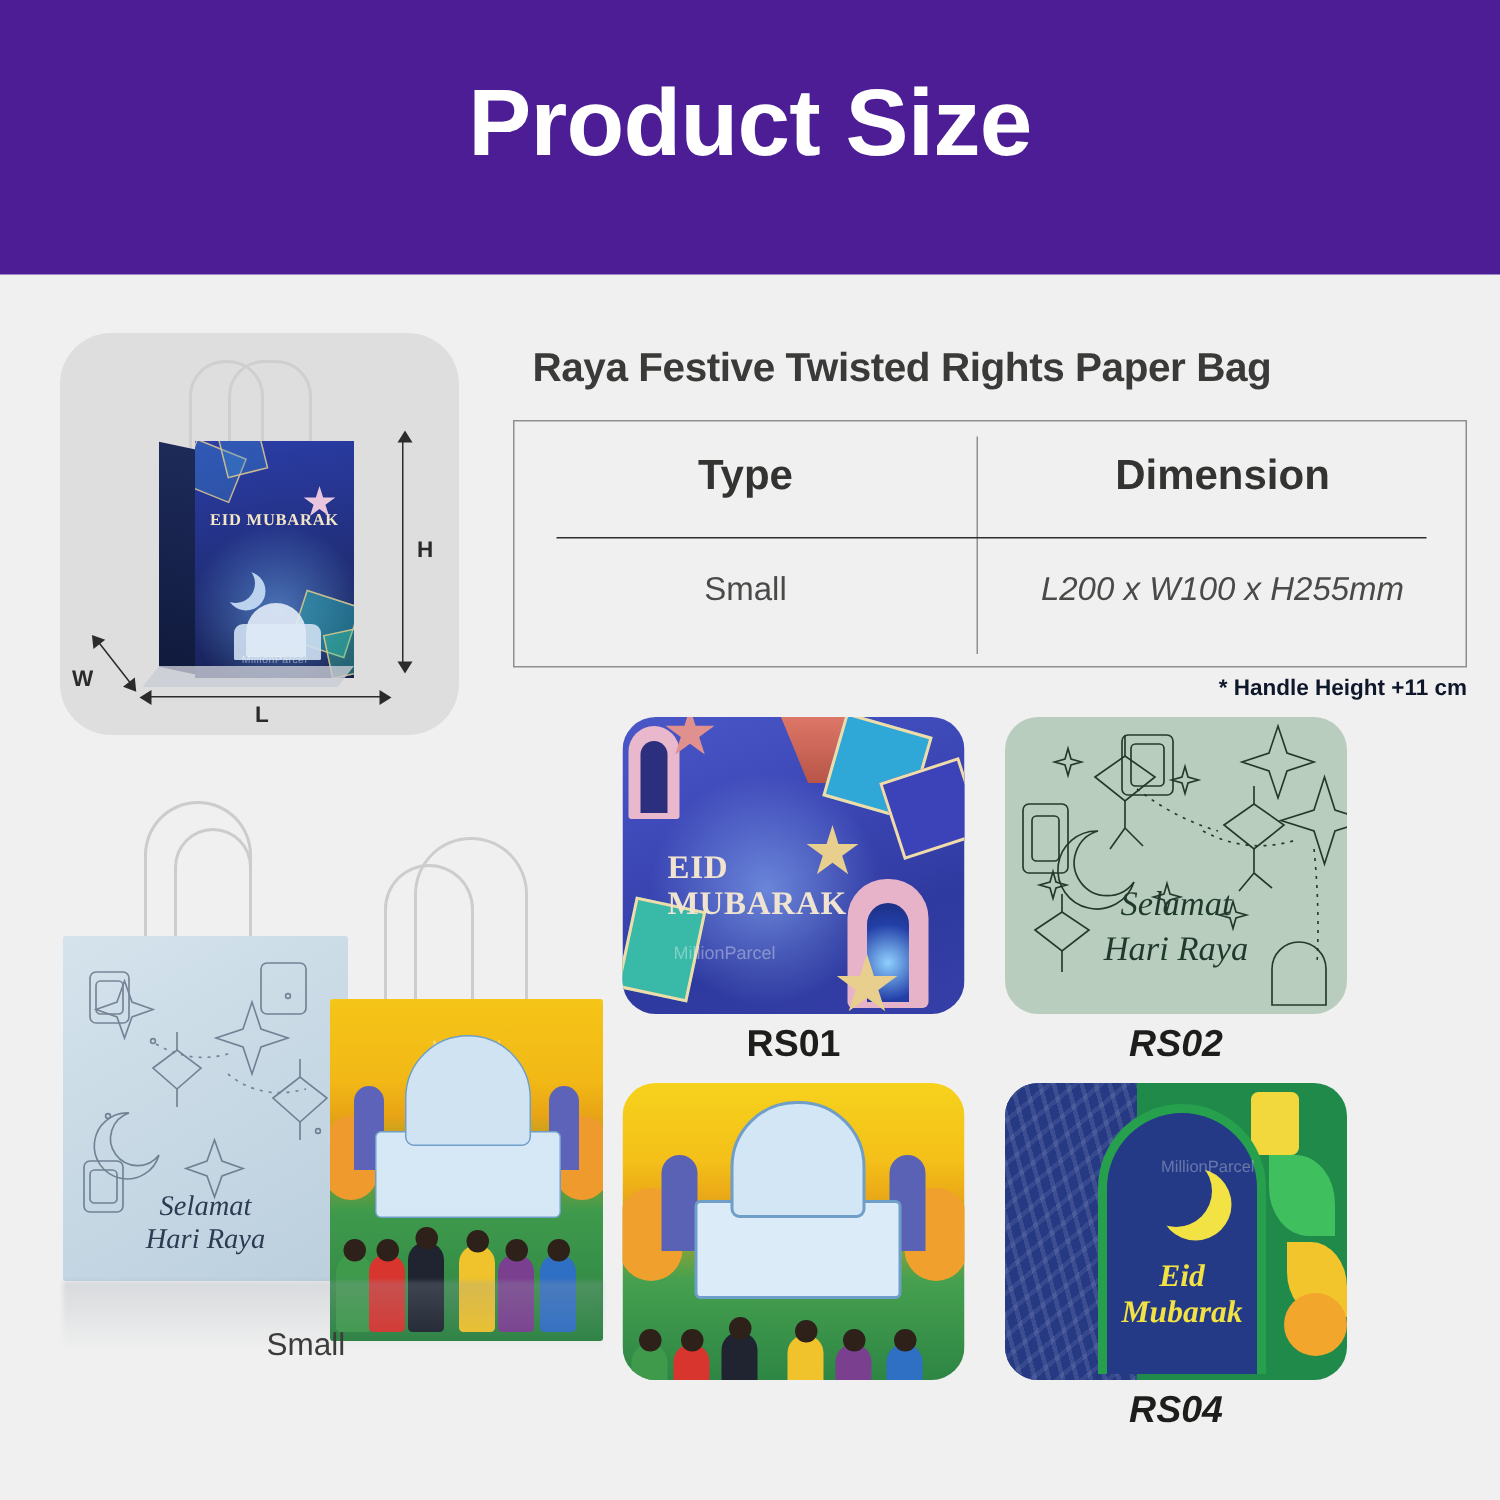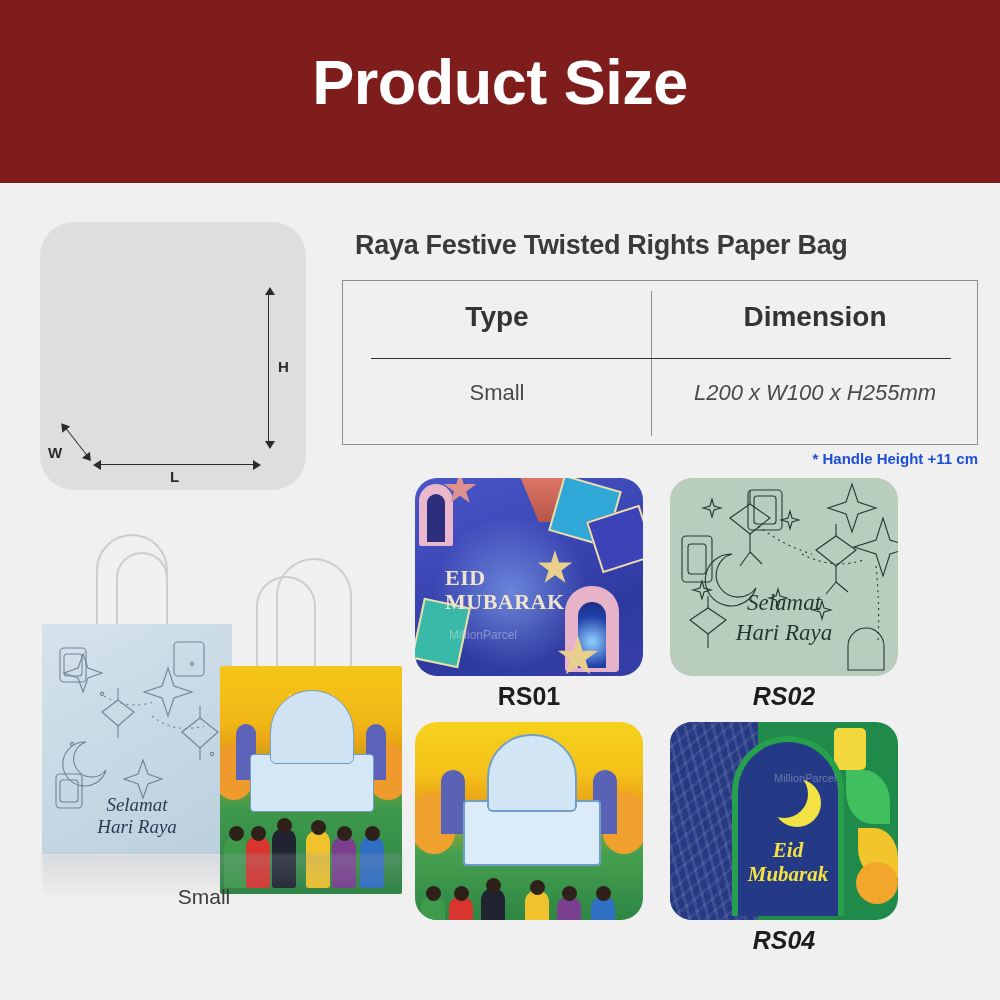--- a/index.html
+++ b/index.html
@@ -14,21 +14,21 @@
     background: #f0f0f0;
     font-family: "Liberation Sans", sans-serif;
     overflow: hidden;
   }
 
   
   .header-band {
     position: absolute;
     left: 0; top: 0;
     width: 1000px; height: 183px;
-    background: #7f1d1d;
+    background: #4c1d95;
   }
   .header-title {
     position: absolute;
     left: 0; top: 46px;
     width: 1000px;
     text-align: center;
     color: #ffffff;
     font-size: 63px;
     font-weight: bold;
     letter-spacing: -0.5px;
@@ -267,21 +267,21 @@
     text-align: center;
   }
   .spec-cell.type { left: 0; width: 308px; }
   .spec-cell.dimension { left: 308px; width: 328px; font-style: italic; }
 
   .handle-note {
     position: absolute;
     left: 342px; top: 450px;
     width: 636px;
     text-align: right;
-    color: #1d4ed8;
+    color: #0f172a;
     font-size: 15px;
     font-weight: bold;
   }
 
   
   .bagpair {
     position: absolute;
     left: 24px; top: 520px;
     width: 386px; height: 400px;
   }
@@ -654,20 +654,38 @@
 </head>
 <body>
 
 <div class="page">
 
   <div class="header-band">
     <div class="header-title">Product Size</div>
   </div>
 
   <div class="thumb-card">
+    <div class="bag-shot">
+      <div class="bag-handle-l"></div>
+      <div class="bag-handle-r"></div>
+      <div class="bag-side"></div>
+      <div class="bag-front">
+        <div class="facet f1"></div>
+        <div class="facet f2"></div>
+        <div class="facet f3"></div>
+        <div class="facet f4"></div>
+        <div class="bag-star"></div>
+        <div class="bag-eid">EID MUBARAK</div>
+        <div class="bag-moon"></div>
+        <div class="bag-dome2"></div>
+        <div class="bag-dome"></div>
+        <div class="bag-wm">MillionParcel</div>
+      </div>
+      <div class="bag-bottom"></div>
+    </div>
     <div class="dim-h"></div>
     <div class="dim-h-label">H</div>
     <div class="dim-l"></div>
     <div class="dim-l-label">L</div>
     <div class="dim-w"></div>
     <div class="dim-w-label">W</div>
   </div>
 
   <div class="product-title">Raya Festive Twisted Rights Paper Bag</div>
 

